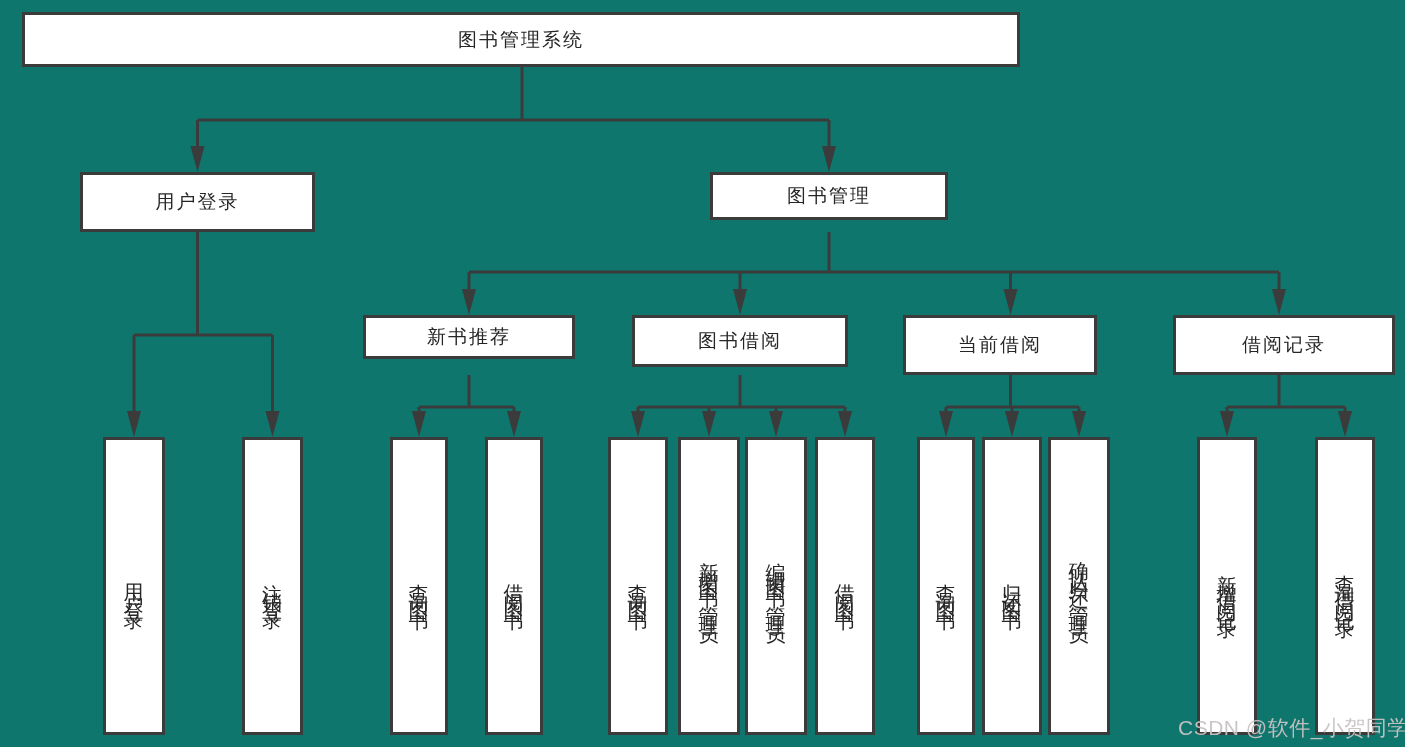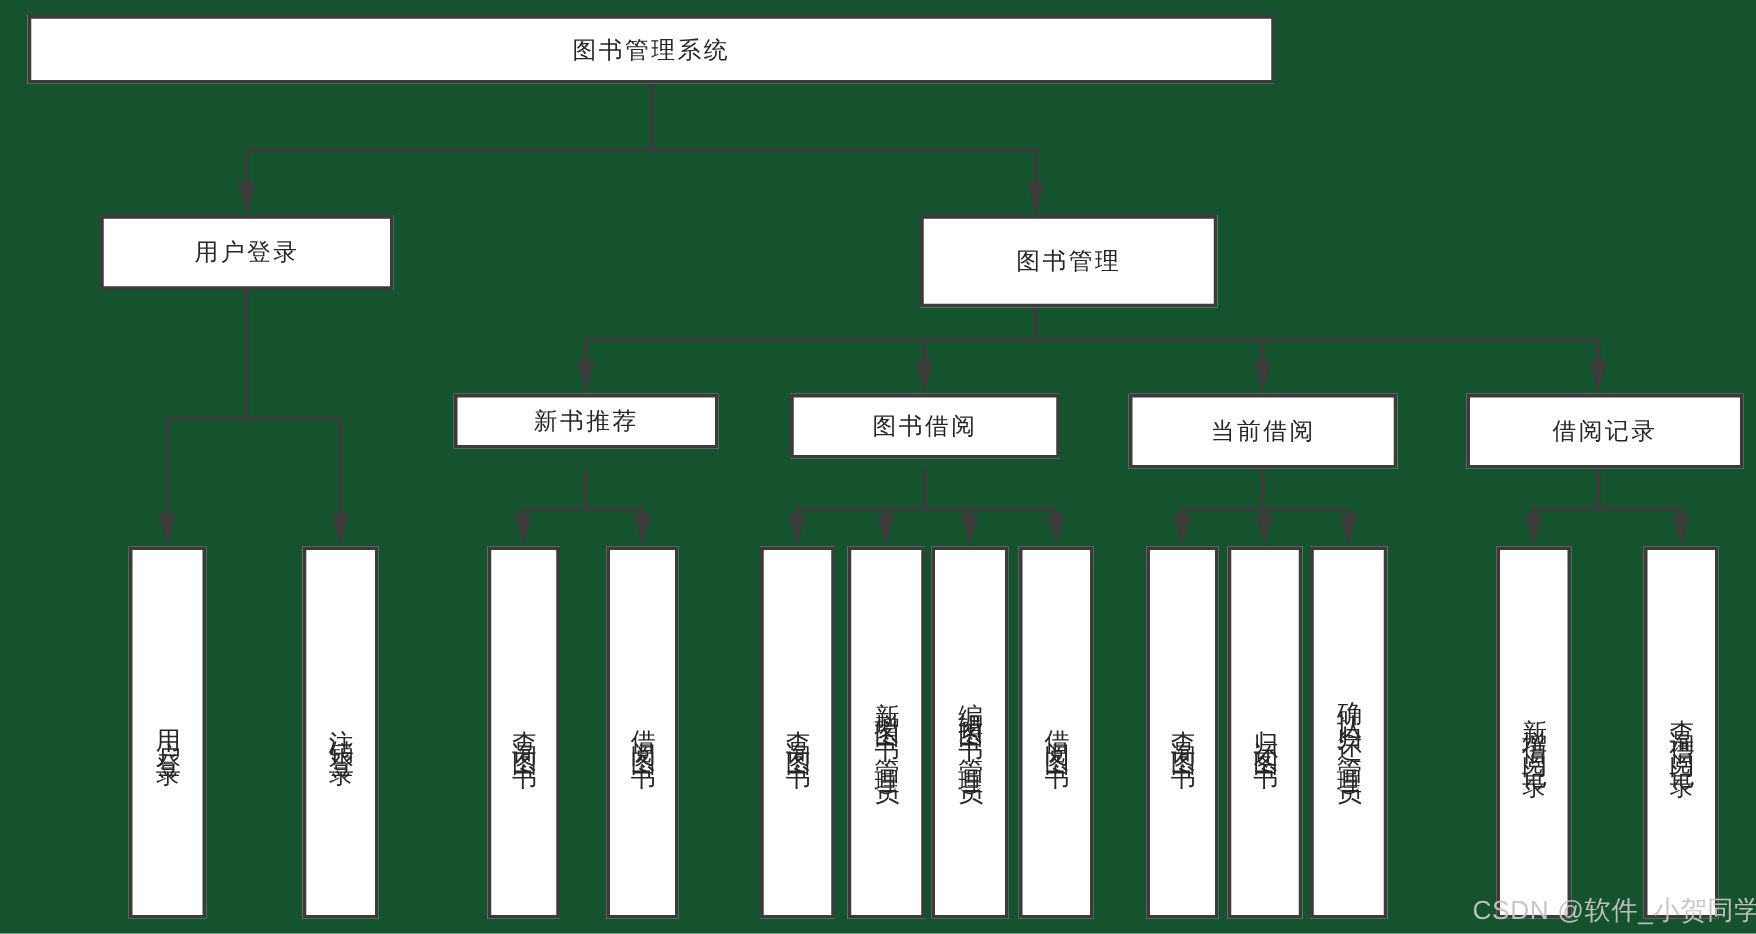--- a/index.html
+++ b/index.html
@@ -1,17 +1,17 @@
 <!DOCTYPE html>
 <html><head>
 <meta charset="utf-8">
 <style>
   html,body{margin:0;padding:0;background:#ffffff;}
   #canvas{
-    position:relative;width:1405px;height:747px;background:#14532d;overflow:hidden;
+    position:relative;width:1405px;height:747px;background:#0f766e;overflow:hidden;
     font-family:"Liberation Sans","DejaVu Sans",sans-serif;color:#262626;
   }
   #wires{position:absolute;left:0;top:0;width:1405px;height:747px;}
   #wires path{stroke:#3b3b3b;stroke-width:3;fill:none;}
   #wires polygon{fill:#3b3b3b;stroke:none;}
   .node{
     position:absolute;background:#ffffff;border:3px solid #3b3b3b;box-sizing:border-box;
     display:flex;align-items:center;justify-content:center;
   }
   .node.h span{font-size:19px;letter-spacing:2px;white-space:nowrap;}
@@ -79,31 +79,31 @@
     </g>
   </svg>
 
   <div class="node h" style="left:22px;top:12px;width:998px;height:55px">
     <span>图书管理系统</span>
   </div>
 
   <div class="node h" style="left:80px;top:172px;width:235px;height:60px">
     <span>用户登录</span>
   </div>
-  <div class="node h" style="left:736px;top:172px;width:238px;height:74px">
+  <div class="node h" style="left:710px;top:172px;width:238px;height:48px">
     <span>图书管理</span>
   </div>
 
   <div class="node h" style="left:363px;top:315px;width:212px;height:44px">
     <span>新书推荐</span>
   </div>
   <div class="node h" style="left:632px;top:315px;width:216px;height:52px">
     <span>图书借阅</span>
   </div>
-  <div class="node h" style="left:903px;top:315px;width:215px;height:60px">
+  <div class="node h" style="left:903px;top:315px;width:194px;height:60px">
     <span>当前借阅</span>
   </div>
   <div class="node h" style="left:1173px;top:315px;width:222px;height:60px">
     <span>借阅记录</span>
   </div>
 
   <div class="node v" style="left:103px;top:437px;width:62px;height:298px">
     <span>用户登录</span>
   </div>
   <div class="node v" style="left:242px;top:437px;width:61px;height:298px">

